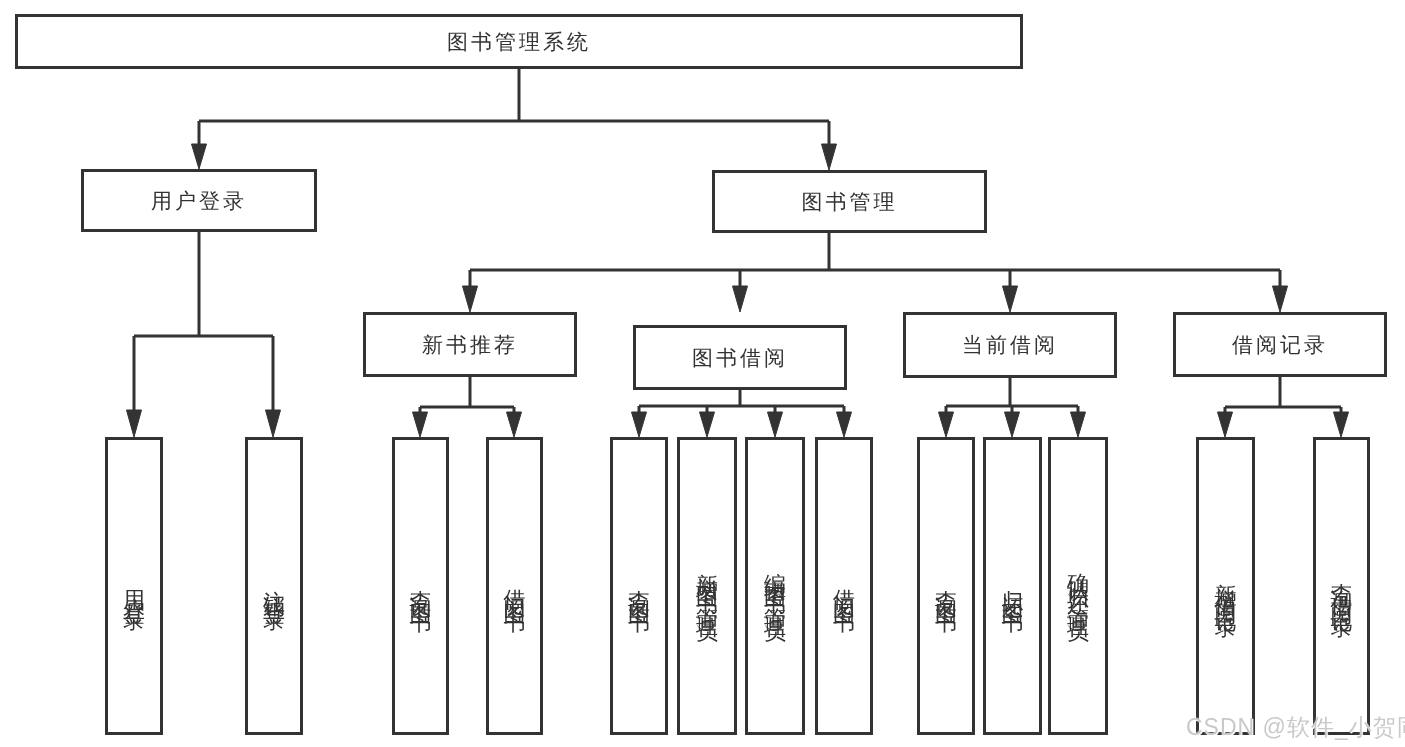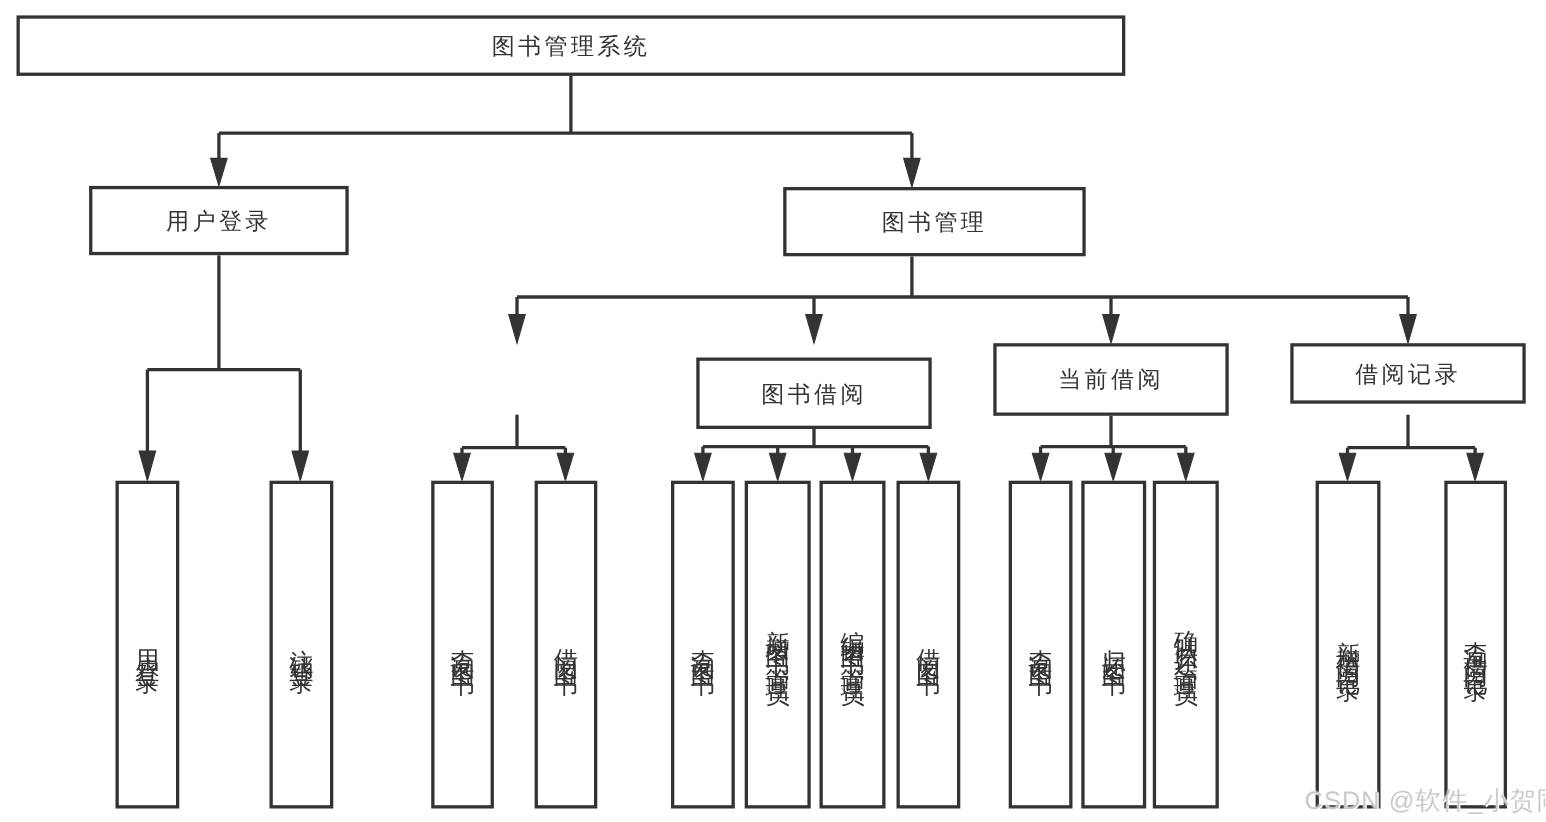--- a/index.html
+++ b/index.html
@@ -104,23 +104,24 @@
       <line x1="1341" y1="407" x2="1341" y2="414"></line>
       <polygon points="1333.5,412 1348.5,412 1341,437"></polygon>
     </g>
   </svg>
 
   <div class="box h" style="left:15px;top:14px;width:1008px;height:55px">图书管理系统</div>
 
   <div class="box h" style="left:81px;top:169px;width:236px;height:63px">用户登录</div>
   <div class="box h" style="left:712px;top:170px;width:275px;height:63px">图书管理</div>
 
+  <div class="box h" style="left:363px;top:312px;width:214px;height:65px">新书推荐</div>
   <div class="box h" style="left:633px;top:325px;width:214px;height:65px">图书借阅</div>
   <div class="box h" style="left:903px;top:312px;width:214px;height:66px">当前借阅</div>
-  <div class="box h" style="left:1173px;top:312px;width:214px;height:55px">借阅记录</div>
+  <div class="box h" style="left:1173px;top:312px;width:214px;height:65px">借阅记录</div>
 
   <div class="box v" style="left:105px;top:437px;width:58px;height:298px">用户登录</div>
   <div class="box v" style="left:245px;top:437px;width:58px;height:298px">注销登录</div>
 
   <div class="box v" style="left:392px;top:437px;width:57px;height:298px">查询图书</div>
   <div class="box v" style="left:486px;top:437px;width:57px;height:298px">借阅图书</div>
 
   <div class="box v" style="left:610px;top:437px;width:58px;height:298px">查询图书</div>
   <div class="box v" style="left:677px;top:437px;width:60px;height:298px">新增图书（管理员）</div>
   <div class="box v" style="left:745px;top:437px;width:60px;height:298px">编辑图书（管理员）</div>

